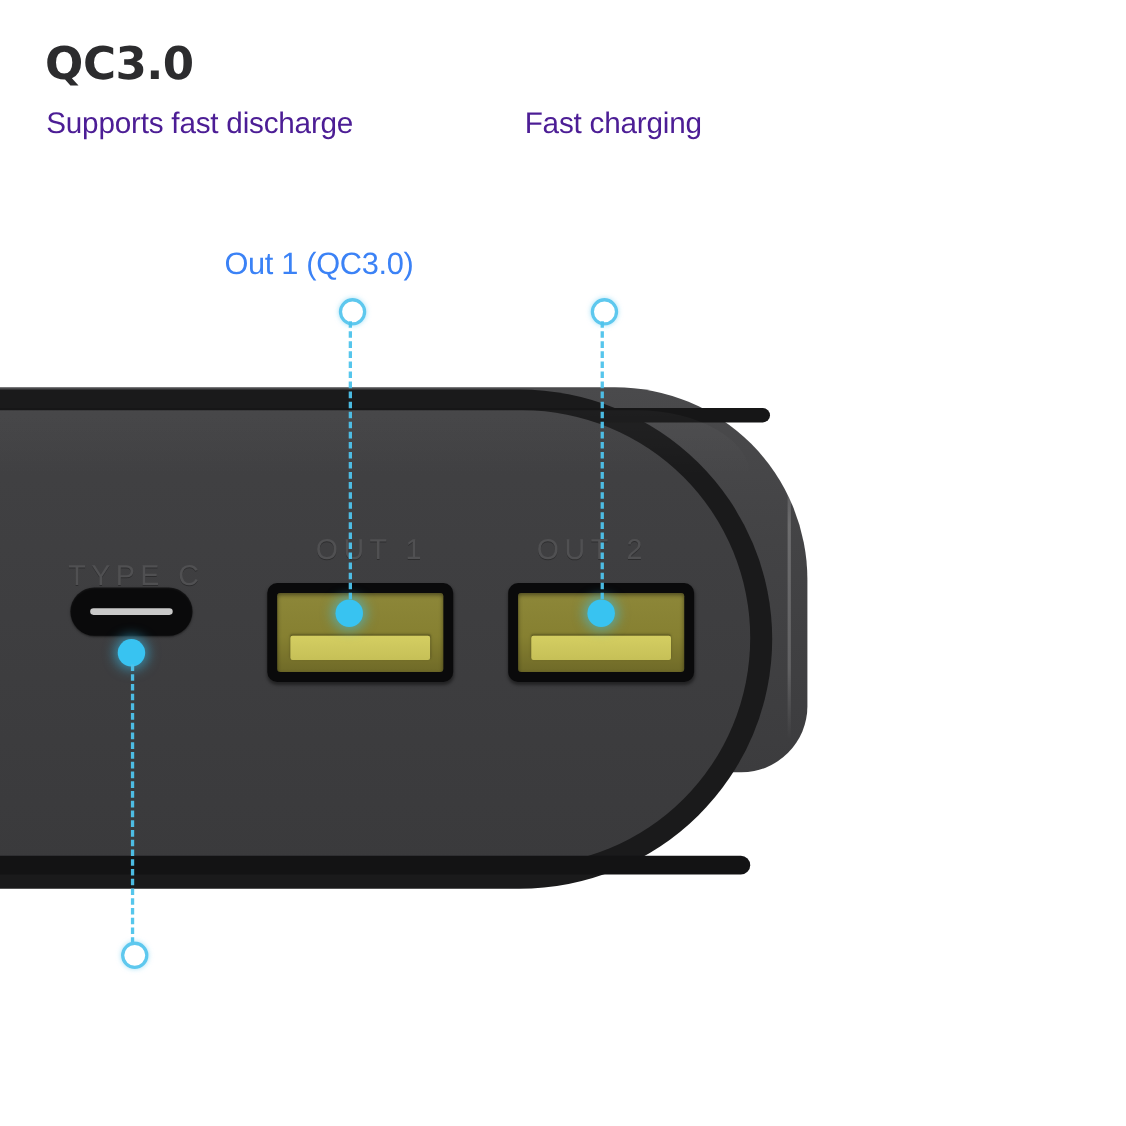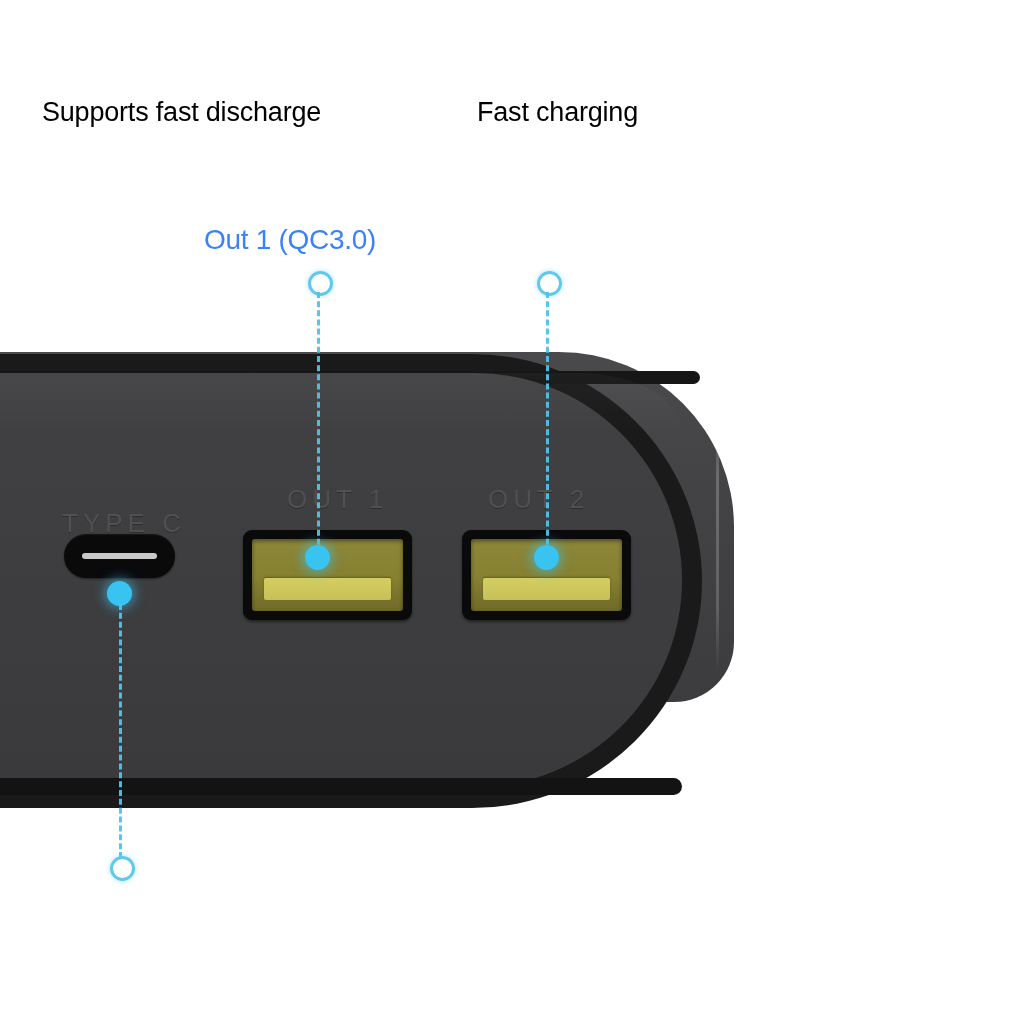--- a/index.html
+++ b/index.html
@@ -28,21 +28,21 @@
     letter-spacing: -0.5px;
     color: #2c2c2e;
     white-space: nowrap;
     line-height: 1;
   }
   .feature-sub {
     position: absolute;
     font-family: "Liberation Sans", sans-serif;
     font-weight: 400;
     font-size: 27px;
-    color: #000000;
+    color: #4c1d95;
     white-space: nowrap;
     line-height: 1;
     letter-spacing: -0.2px;
     text-align: center;
   }
   #feat-qc-title { left: 41px;  top: 38px; }
   #feat-qc-sub   { left: 42px;  top: 99px; }
   #feat-pd-title { left: 476px; top: 38px; }
   #feat-pd-sub   { left: 477px; top: 99px; }
 
@@ -252,20 +252,21 @@
   
   #leader-typec { left: 119px; top: 604px; height: 254px; }
   #dot-typec    { left: 107px; top: 581px; }
   #ring-typec   { left: 110px; top: 856px; }
 </style>
 </head>
 <body>
 
 <div id="stage">
 
+  <div class="feature-title" id="feat-qc-title">QC3.0</div>
   <div class="feature-sub" id="feat-qc-sub">Supports fast discharge</div>
 
   <div class="feature-sub" id="feat-pd-sub">Fast charging</div>
 
   <div class="callout-label" id="label-out1">Out 1 (QC3.0)</div>
 
   <div id="device">
 
     <div class="device-side"></div>
     <div class="device-shell"></div>

